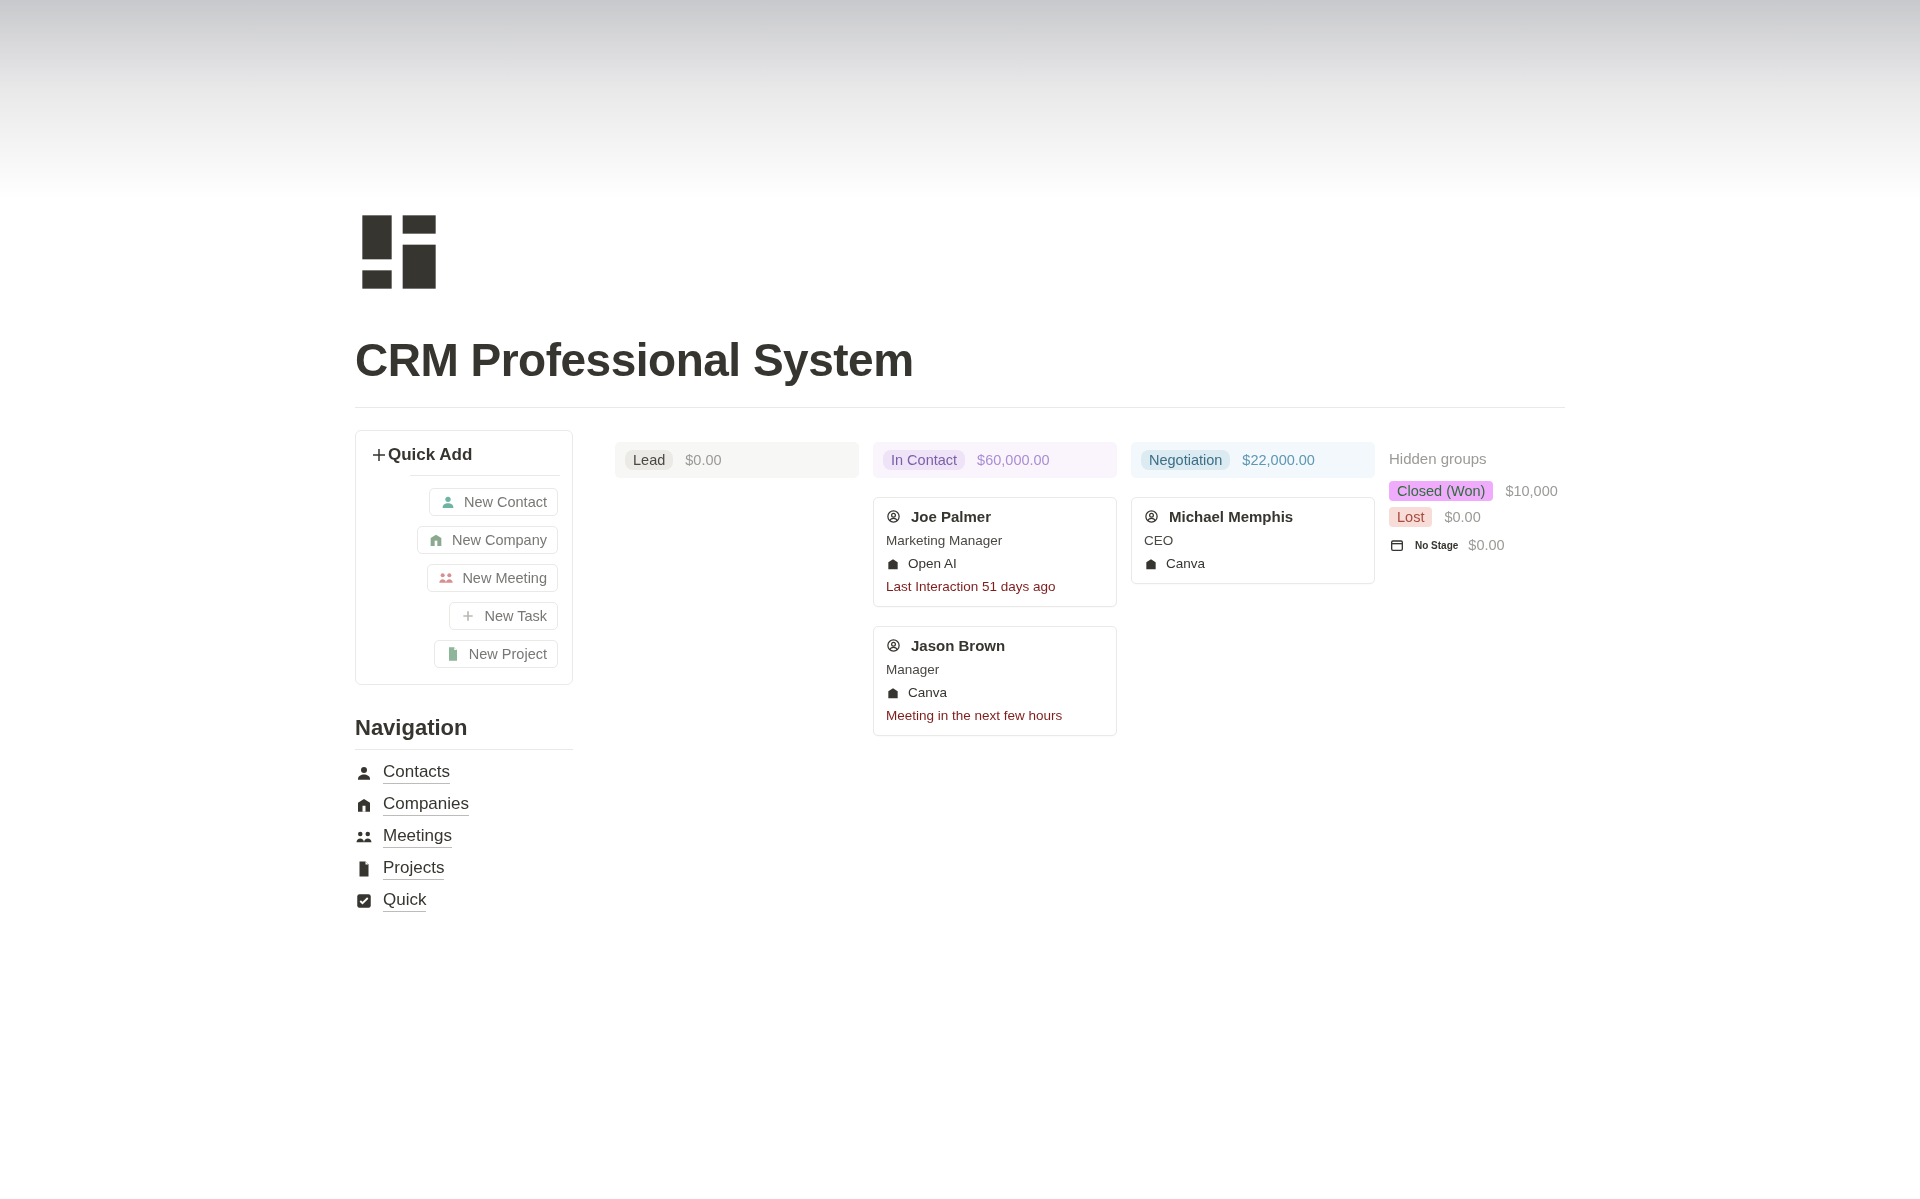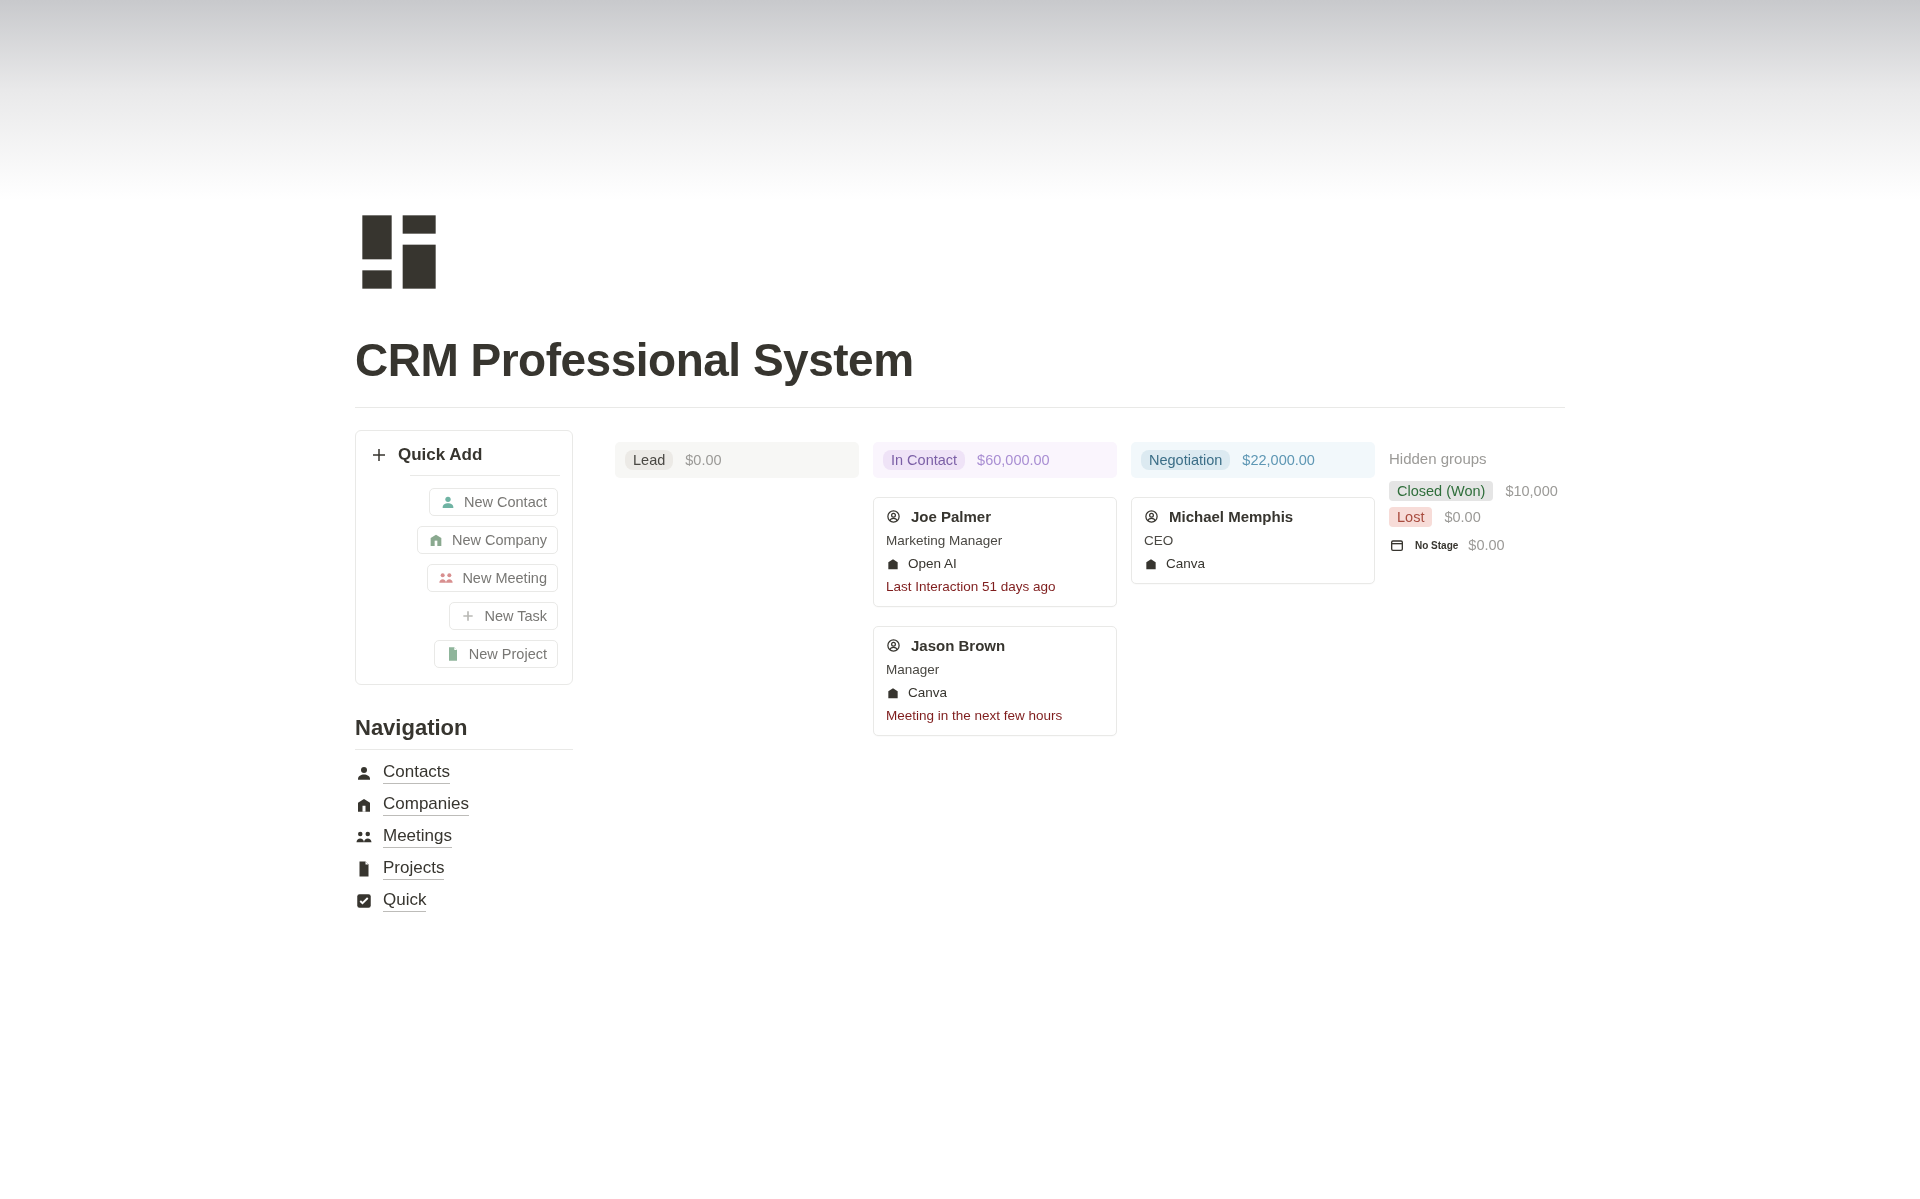--- a/index.html
+++ b/index.html
@@ -48,21 +48,20 @@
   .main { flex: 1; min-width: 0; }
 
   .quickadd-card {
     border: 1px solid #e9e9e7;
     border-radius: 6px;
     padding: 14px 14px 16px;
   }
   .quickadd-title {
     display: flex;
     align-items: center;
-    gap: 10px;
     font-size: 17px;
     font-weight: 600;
   }
   .quickadd-divider {
     border-top: 1px solid #e9e9e7;
     margin: 10px 0 12px 40px;
     width: 150px;
   }
   .quickadd-list {
     padding-left: 40px;
@@ -157,21 +156,21 @@
   }
   .card .name-row { display:flex; align-items:center; gap:10px; font-size:15px; font-weight:600; }
   .card .role { font-size: 13.5px; color: #4a4843; margin-top: 8px; }
   .card .company { display:flex; align-items:center; gap:8px; font-size:13.5px; margin-top:8px; color:#37352f; }
   .card .meta { font-size: 13.5px; color: #7f1d1d; margin-top: 8px; }
 
   .hidden-head { font-size: 15px; color: #9b9a97; padding: 8px 0; white-space: nowrap; }
   .hidden-row { display:flex; align-items:center; gap:12px; margin-top: 6px; white-space: nowrap; }
   .hidden-row .tag { display:inline-block; padding:2px 8px; border-radius:4px; font-size:14.5px; font-weight:500; }
   .hidden-row .amt { color:#9b9a97; font-size:14.5px; }
-  .tag-won { background:#e5e5e5; color:#2f6e3b; }
+  .tag-won { background:#f0abfc; color:#2f6e3b; }
   .tag-lost { background:#f7dcd8; color:#a84b3e; }
   .nostage-row { display:flex; align-items:center; gap:10px; margin-top:10px; }
   .nostage-row .lbl { font-size:10px; font-weight:700; }
   .nostage-row .amt { color:#9b9a97; font-size:14.5px; }
 
   .ic svg, .nav-ic svg { width:100%; height:100%; display:block; }
 </style>
 </head>
 <body>
 

